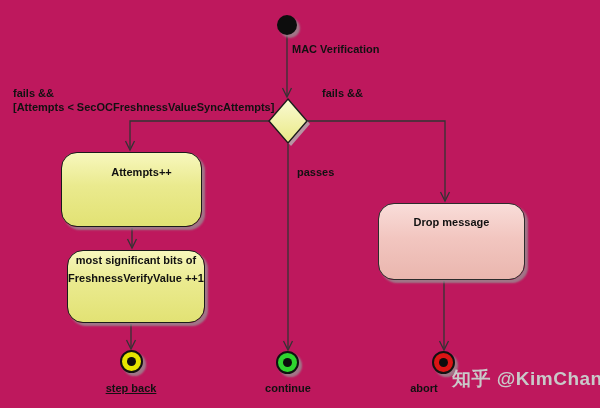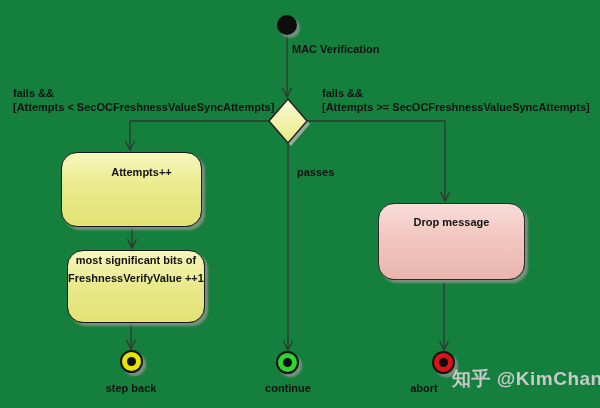--- a/index.html
+++ b/index.html
@@ -1,17 +1,17 @@
 <!DOCTYPE html>
 <html><head>
 <meta charset="utf-8">
 <style>
   html,body{margin:0;padding:0;background:#ffffff;}
   #scene{
-    position:relative;width:600px;height:408px;background:#15803d;overflow:hidden;
+    position:relative;width:600px;height:408px;background:#be185d;overflow:hidden;
     font-family:"Liberation Sans","DejaVu Sans",sans-serif;
   }
   .lbl{position:absolute;font-size:11px;font-weight:bold;color:#111;white-space:nowrap;line-height:14px;}
   .lbl.center{text-align:center;}
   svg#wires{position:absolute;left:0;top:0;}
   
   .init-node{
     position:absolute;left:277px;top:15px;width:20px;height:20px;border-radius:50%;
     background:#0d0d0d;box-shadow:3px 3px 2px rgba(150,150,150,.75);
   }
@@ -104,21 +104,20 @@
 
   <div class="lbl" style="left:292px;top:42px;">MAC Verification</div>
 
   <div class="lbl" style="left:13px;top:86px;">
     <div>fails &amp;&amp;</div>
     <div>[Attempts &lt; SecOCFreshnessValueSyncAttempts]</div>
   </div>
 
   <div class="lbl" style="left:322px;top:86px;">
     <div>fails &amp;&amp;</div>
-    <div>[Attempts &gt;= SecOCFreshnessValueSyncAttempts]</div>
   </div>
 
   <div class="lbl" style="left:297px;top:165px;">passes</div>
 
   <div id="box-attempts" class="action yellow">
     <span>Attempts++</span>
   </div>
 
   <div id="box-msb" class="action yellow">
     <span>most significant bits of</span>
@@ -132,19 +131,19 @@
   <div id="final-stepback" class="final">
     <div class="dot"></div>
   </div>
   <div id="final-continue" class="final">
     <div class="dot"></div>
   </div>
   <div id="final-abort" class="final">
     <div class="dot"></div>
   </div>
 
-  <div class="lbl center" style="left:91px;top:381px;width:80px;">step back</div>
+  <div class="lbl center" style="left:91px;top:381px;width:80px;text-decoration:underline;">step back</div>
   <div class="lbl center" style="left:248px;top:381px;width:80px;">continue</div>
   <div class="lbl center" style="left:394px;top:381px;width:60px;">abort</div>
 
   <div id="watermark">知乎 @KimChan</div>
 
 </div>
 
 </body></html>

